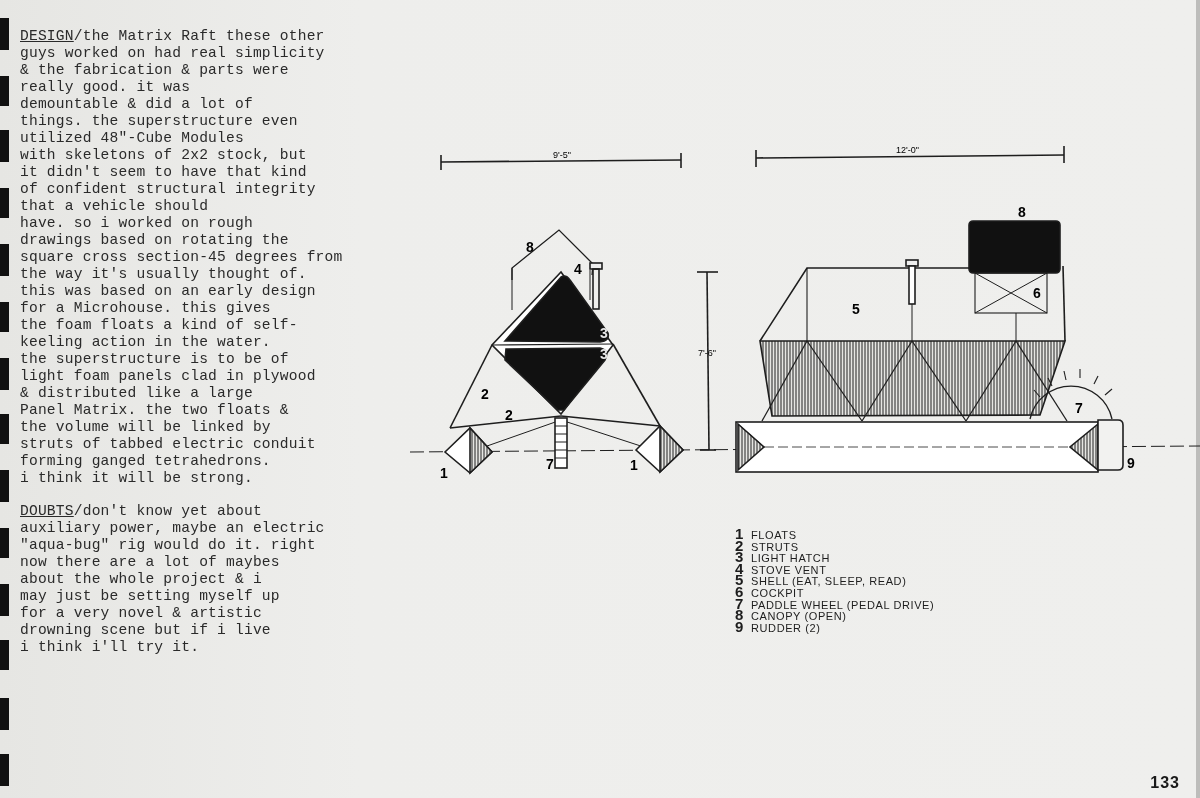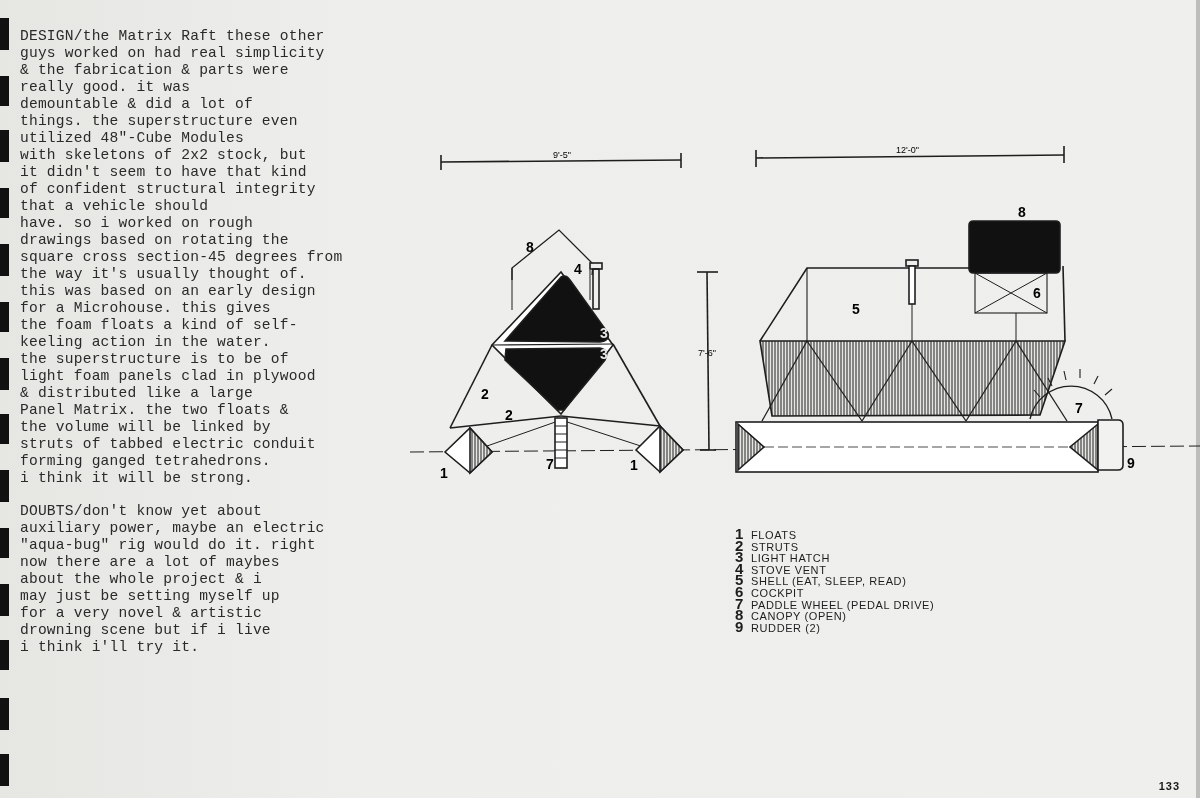--- a/index.html
+++ b/index.html
@@ -2,27 +2,27 @@
 <html><head>
 <meta charset="utf-8">
 <style>
   html,body{margin:0;padding:0;}
   body{width:1200px;height:798px;background:#ececea;position:relative;overflow:hidden;font-family:"Liberation Mono",monospace;}
   .page{position:absolute;left:0;top:0;width:1200px;height:798px;background:linear-gradient(90deg,#e6e6e3 0%,#eeeeec 30%,#efefed 100%);}
   .edge{position:absolute;right:0;top:0;width:4px;height:798px;background:#bdbdbb;}
   .binding{position:absolute;left:0;width:9px;background:#111;}
   .text-col{position:absolute;left:20px;top:28px;width:360px;font-size:14.6px;line-height:17px;color:#2a2a2a;letter-spacing:0.2px;}
   .text-col p{margin:0 0 16px 0;white-space:pre-line;}
-  .kw{}
+  .kw{text-decoration:underline;}
   .drawing{position:absolute;left:400px;top:140px;}
   .legend{position:absolute;left:735px;top:528px;font-family:"Liberation Sans",sans-serif;color:#1d1d1d;}
   .legend-row{display:flex;align-items:baseline;height:11.6px;}
   .legend-num{font-weight:bold;font-size:15px;width:16px;line-height:11px;}
   .legend-label{font-size:11px;letter-spacing:0.6px;line-height:11px;text-transform:uppercase;}
-  .page-number{position:absolute;right:20px;bottom:6px;font-family:"Liberation Sans",sans-serif;font-weight:bold;font-size:11px;color:#1a1a1a;letter-spacing:1px;}
+  .page-number{position:absolute;right:20px;bottom:6px;font-family:"Liberation Sans",sans-serif;font-weight:bold;font-size:16px;color:#1a1a1a;letter-spacing:1px;}
   .dim{font-family:"Liberation Sans",sans-serif;font-size:9px;}
   .lbl{font-family:"Liberation Sans",sans-serif;font-weight:bold;font-size:14px;}
 </style>
 </head>
 <body>
 
 <div class="page">
   <div class="edge"></div>
 
   <div class="binding" style="top:18px;height:32px"></div>

